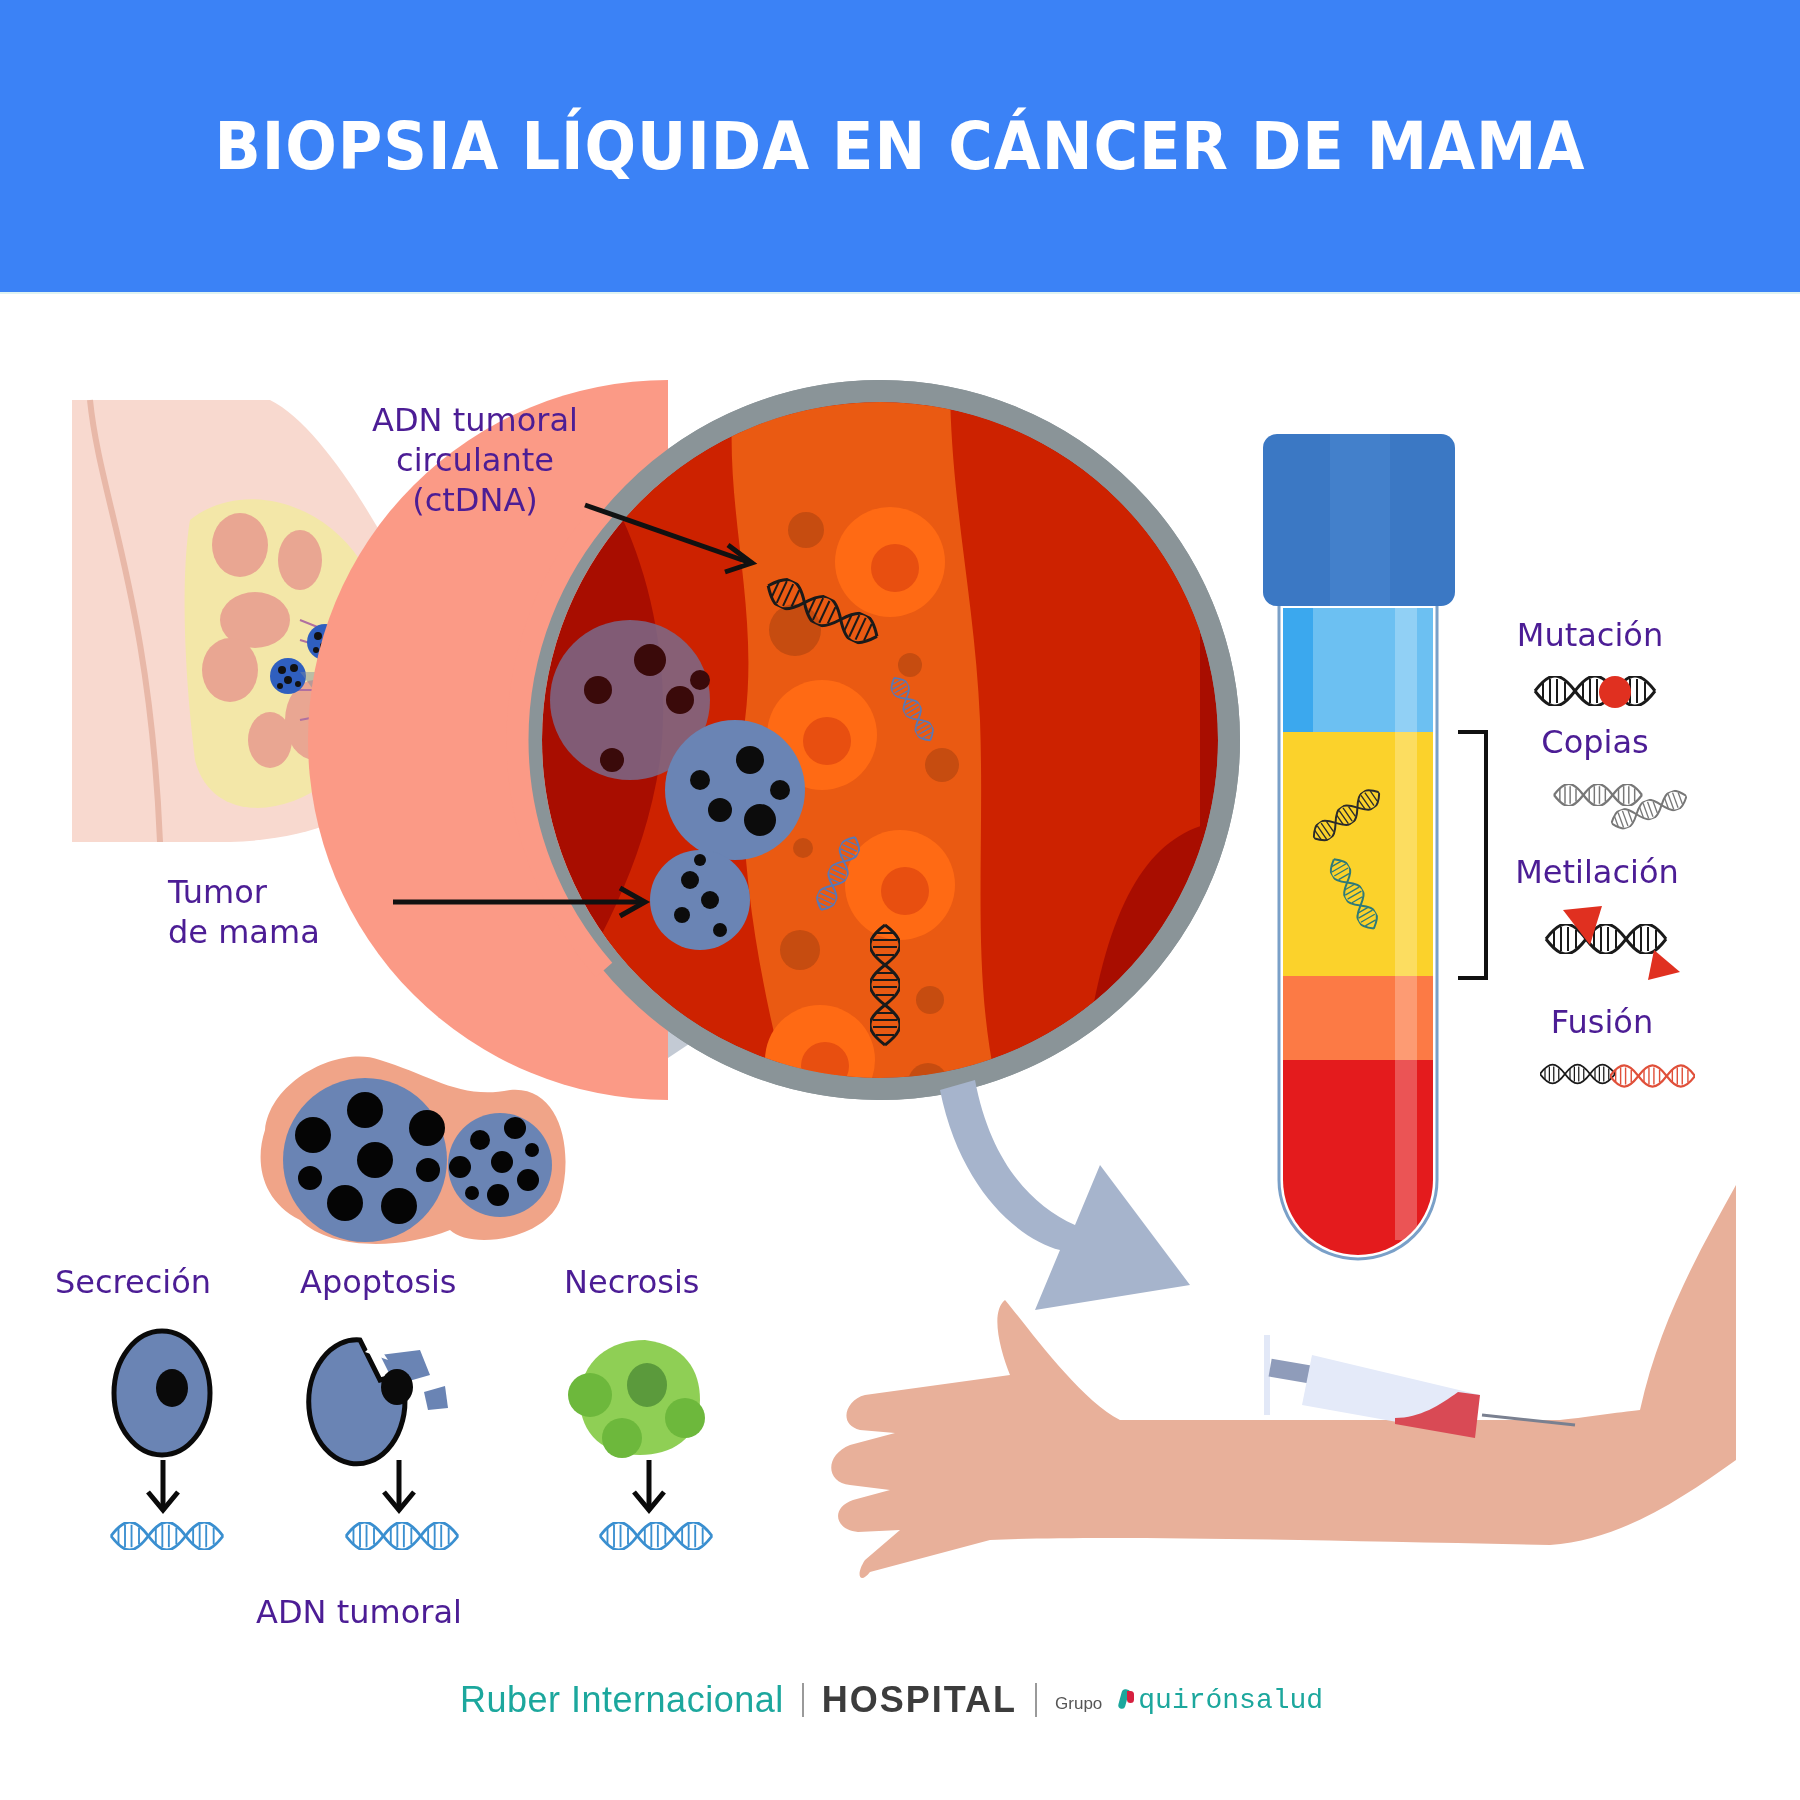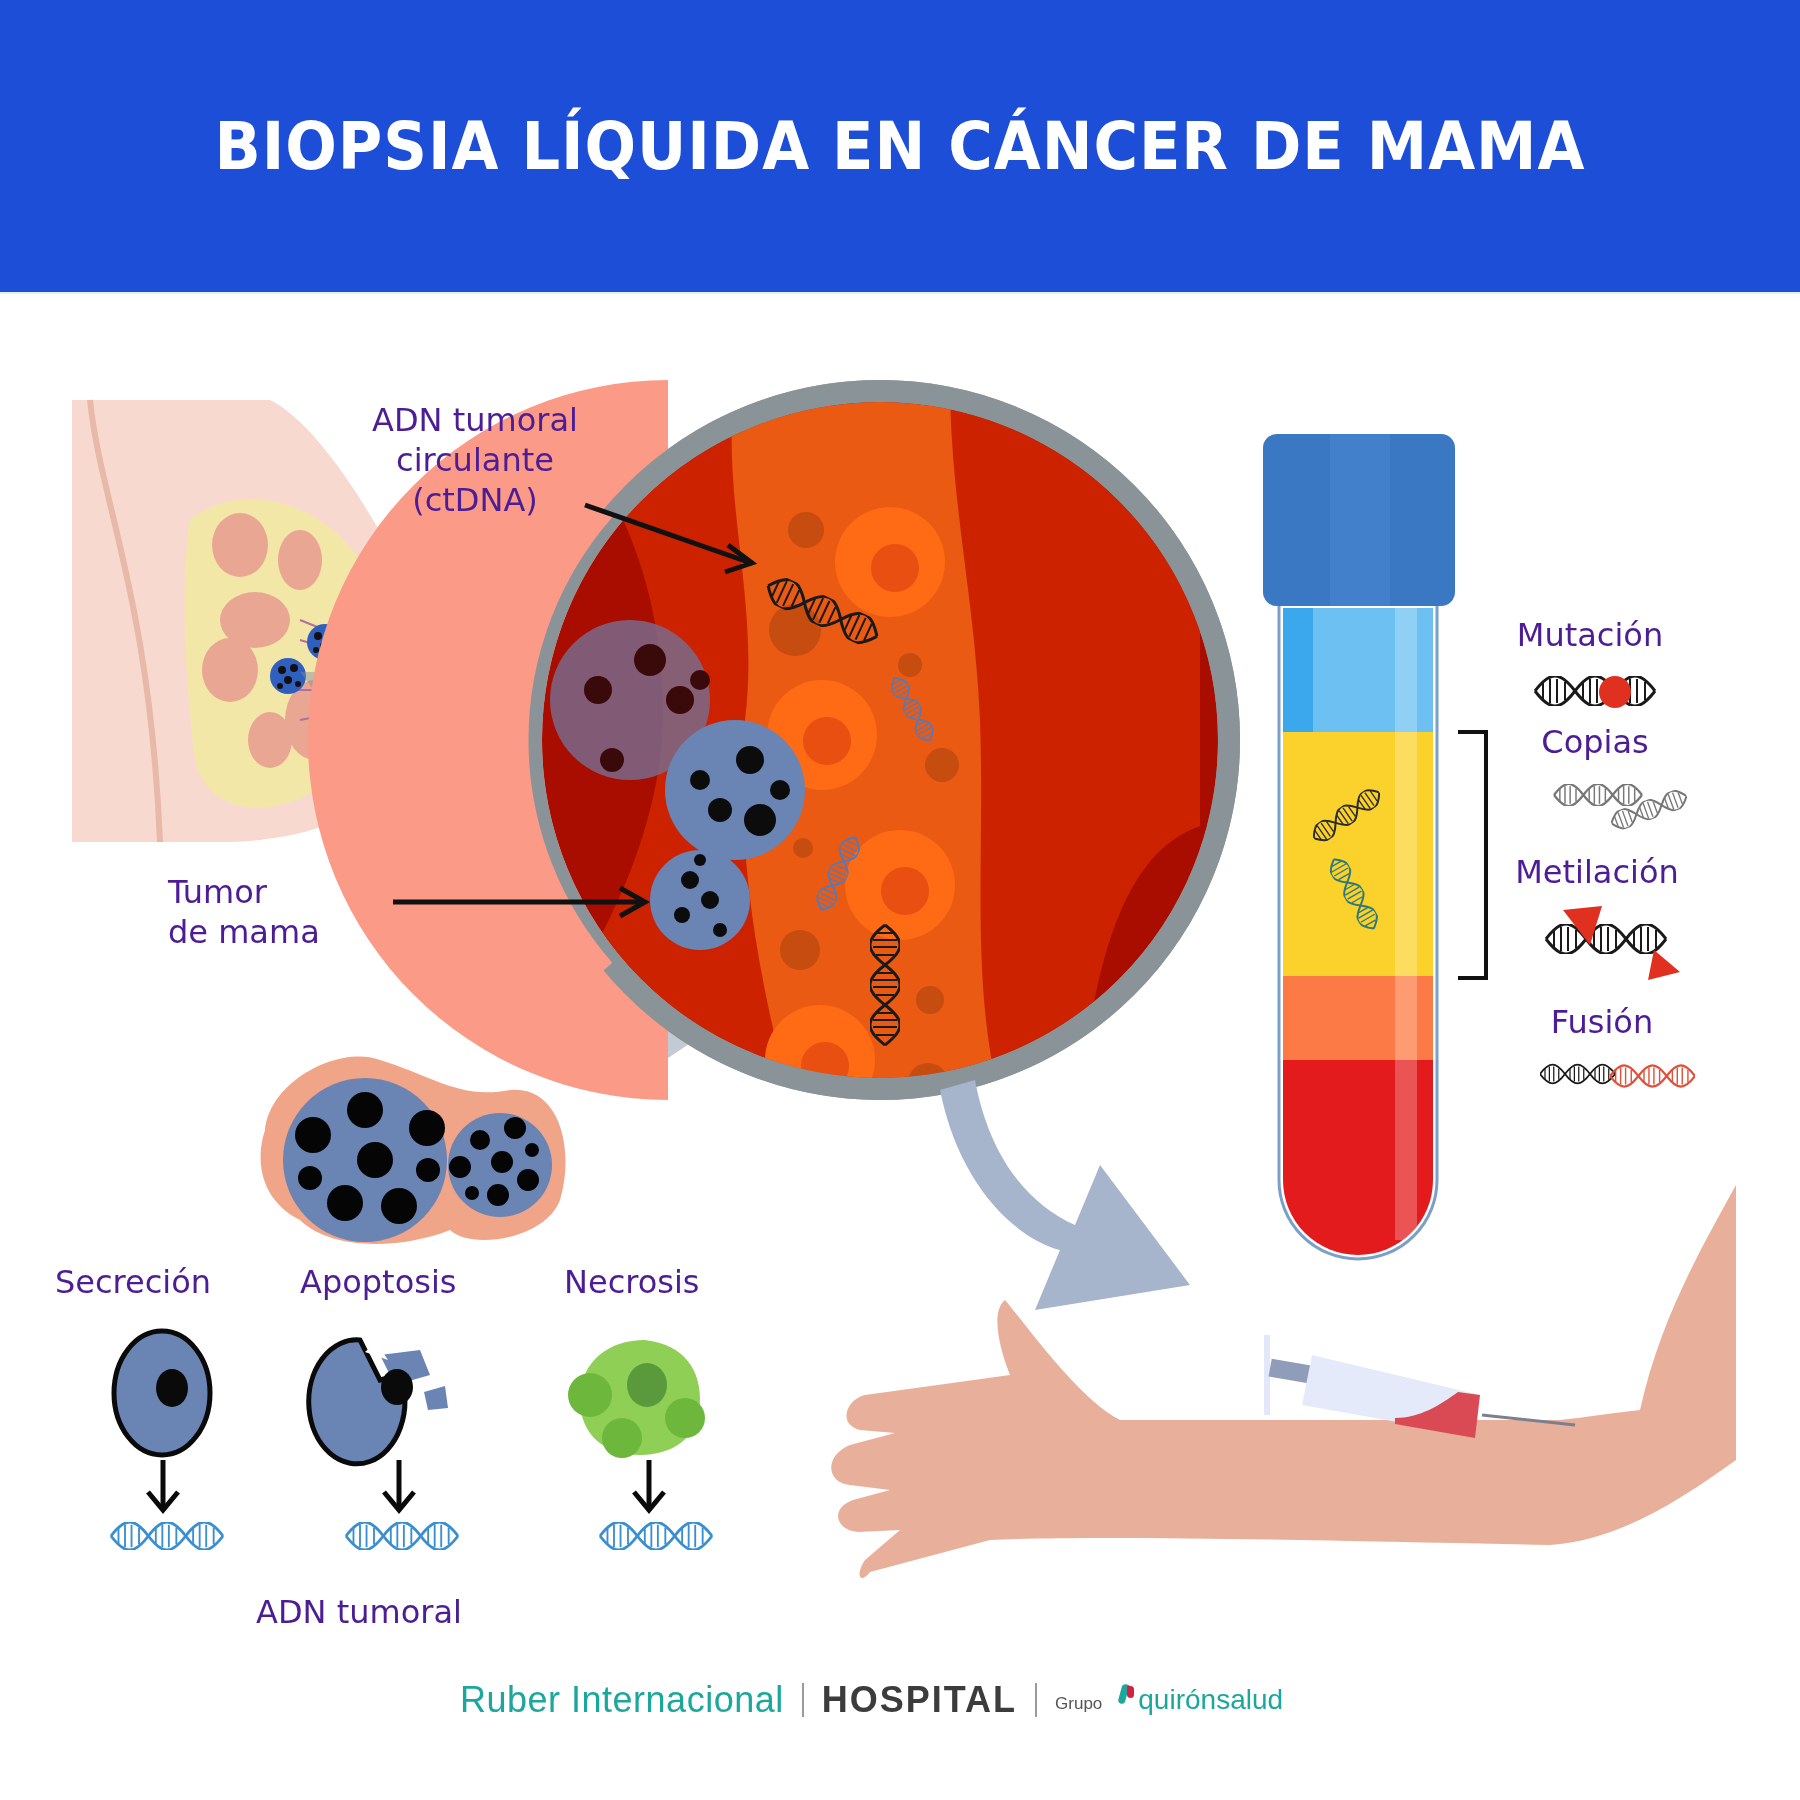--- a/index.html
+++ b/index.html
@@ -1,28 +1,28 @@
 <!DOCTYPE html>
 <html><head>
 <meta charset="utf-8">
 <style>
   html, body { margin: 0; padding: 0; background: #ffffff; }
   body { width: 1800px; height: 1800px; position: relative; overflow: hidden; font-family: "DejaVu Sans", sans-serif; }
-  .header { position: absolute; left: 0; top: 0; width: 1800px; height: 292px; background: #1d4ed8; display: flex; align-items: center; justify-content: center; }
+  .header { position: absolute; left: 0; top: 0; width: 1800px; height: 292px; background: #3b82f6; display: flex; align-items: center; justify-content: center; }
   .header-title { color: #ffffff; font-family: "DejaVu Sans", sans-serif; font-weight: bold; font-size: 66px; letter-spacing: 1px; transform: scaleX(0.92); white-space: nowrap; }
   .header-line { position: absolute; left: 0; top: 292px; width: 1800px; height: 2px; background: #dff3f2; }
   svg.art { position: absolute; left: 0; top: 0; }
   .label { position: absolute; color: #4c1d95; font-family: "DejaVu Sans", sans-serif; font-size: 32px; line-height: 40px; white-space: nowrap; }
   .label.center { text-align: center; }
   .footer { position: absolute; left: 460px; top: 1672px; width: 880px; height: 56px; display: flex; align-items: center; }
   .brand-ruber { color: #1ca79d; font-family: "Liberation Sans", sans-serif; font-weight: normal; font-size: 36px; letter-spacing: 0.5px; }
   .brand-sep { width: 2px; height: 34px; background: #9a9a9a; margin: 0 18px; }
   .brand-hospital { color: #3c3c3c; font-family: "Liberation Sans", sans-serif; font-weight: bold; font-size: 36px; letter-spacing: 2px; font-variant: small-caps; }
   .brand-grupo { color: #555; font-family: "Liberation Sans", sans-serif; font-size: 17px; margin-right: 18px; margin-top: 8px; }
-  .brand-quiron { color: #1ca79d; font-family: Liberation Sans, sans-serif; font-size: 28px; display: flex; }
+  .brand-quiron { color: #1ca79d; font-family: Liberation Mono, monospace; font-size: 28px; display: flex; align-items: center; }
   .quiron-mark { display: inline-block; width: 14px; height: 22px; position: relative; margin-right: 4px; }
   .quiron-mark::before { content: ""; position: absolute; left: 0; top: 0; width: 7px; height: 20px; border-radius: 7px 0 7px 7px; background: #1ca79d; transform: rotate(15deg); }
   .quiron-mark::after { content: ""; position: absolute; left: 7px; top: 2px; width: 7px; height: 12px; border-radius: 0 7px 7px 7px; background: #d62040; }
 </style>
 </head>
 <body>
 
 <div class="header">
   <div class="header-title">BIOPSIA LÍQUIDA EN CÁNCER DE MAMA</div>
 </div>

